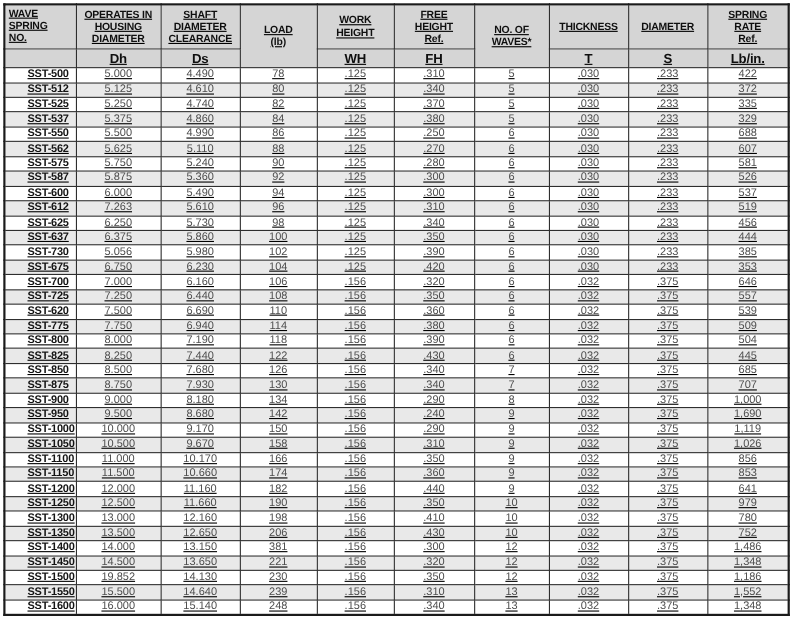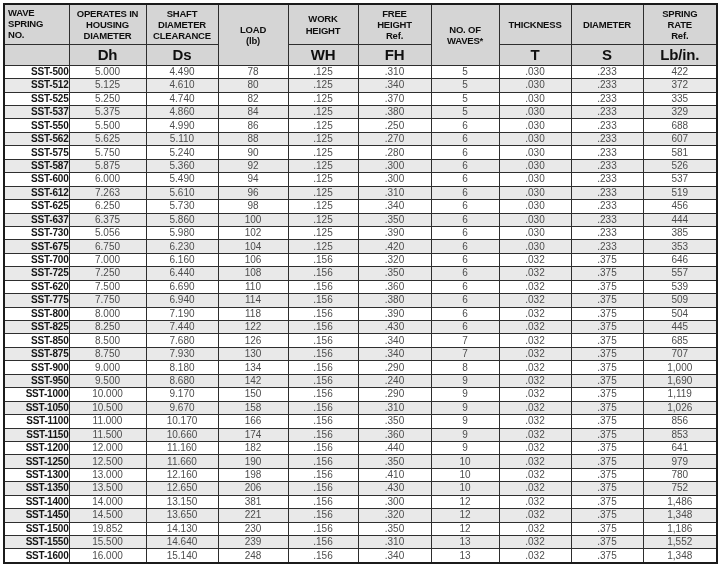--- a/index.html
+++ b/index.html
@@ -12,56 +12,57 @@
     overflow: hidden;
   }
   .sheet {
     padding: 3px 0 0 3px;
   }
   table.spec {
     border-collapse: collapse;
     table-layout: fixed;
     width: 713px;
     border: 2px solid #1b1b1b;
+    text-decoration: underline;
   }
   th, td {
     border: 1px solid #2e2e2e;
     overflow: hidden;
   }
   thead th {
     background: #d5d5d5;
     color: #0f0f0f;
     font-weight: bold;
     font-size: 9.5px;
     line-height: 1.18;
     letter-spacing: -0.2px;
     text-align: center;
     vertical-align: middle;
     white-space: pre-line;
     padding: 1px 0;
   }
   thead tr.main th { height: 36px; }
-  thead tr.subrow th { height: 11px; font-size: 15px; }
+  thead tr.subrow th { height: 11px; font-size: 12px; }
   thead th.leftcell {
     text-align: left;
     padding-left: 3px;
     vertical-align: top;
     padding-top: 2px;
   }
   tbody td {
     height: 12.45px;
     font-size: 10px;
     line-height: 1;
     color: #4d4d4d;
     text-align: center;
     padding: 0;
     background: #ffffff;
   }
   tbody td.rowlabel {
-    text-align: right;
+    text-align: left;
     padding-left: 20px;
     font-weight: bold;
     color: #141414;
     letter-spacing: -0.2px;
   }
   tbody tr.stripe td { background: #e9e9e9; }
 </style>
 </head>
 <body>
 

